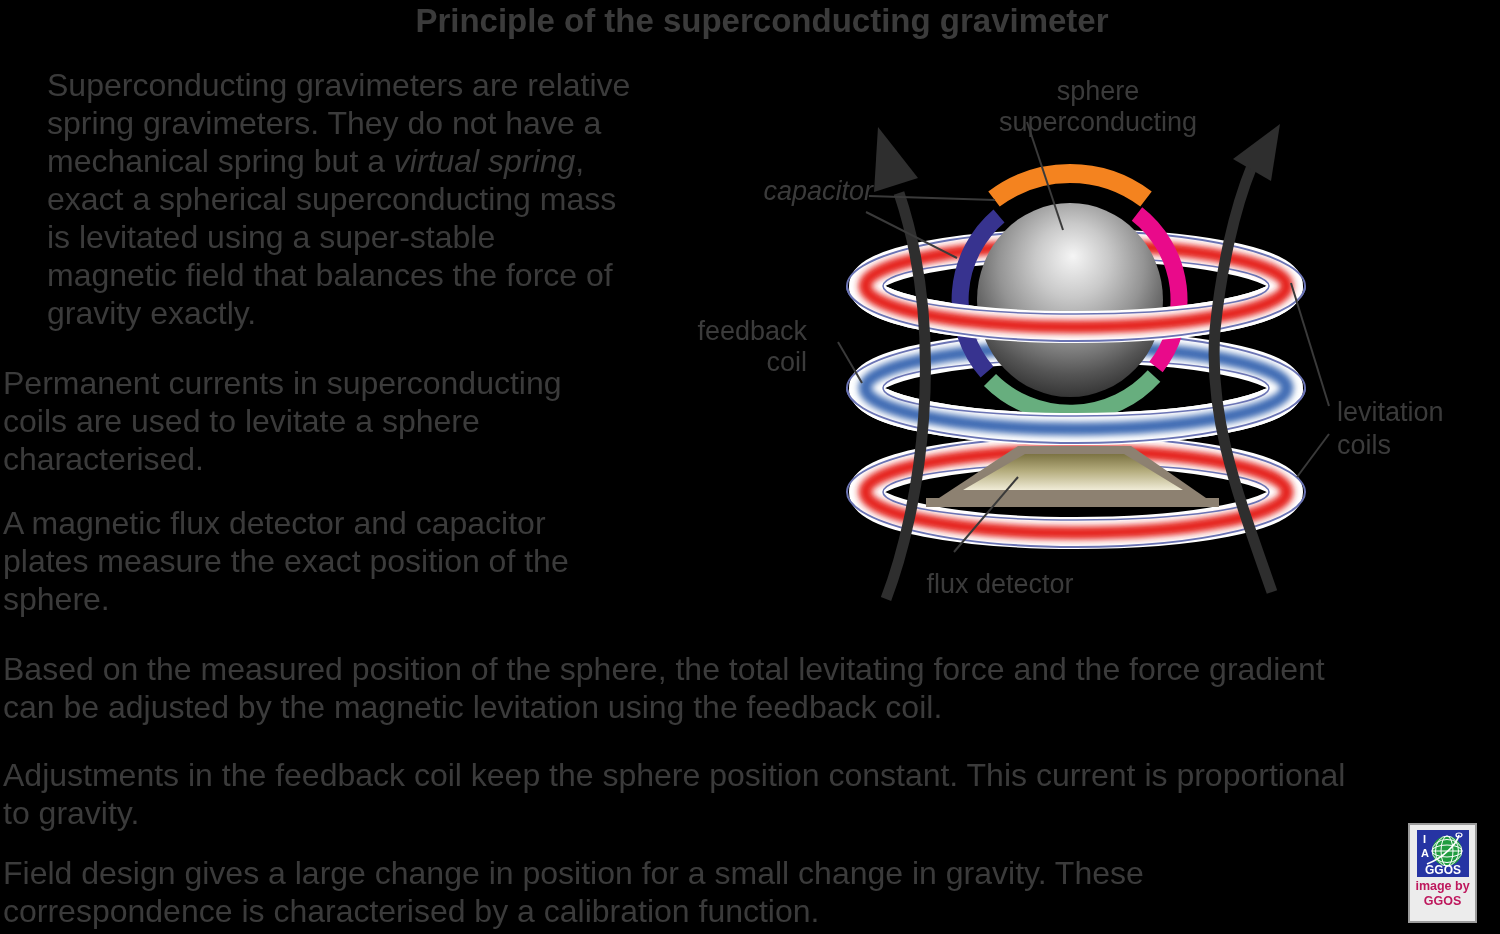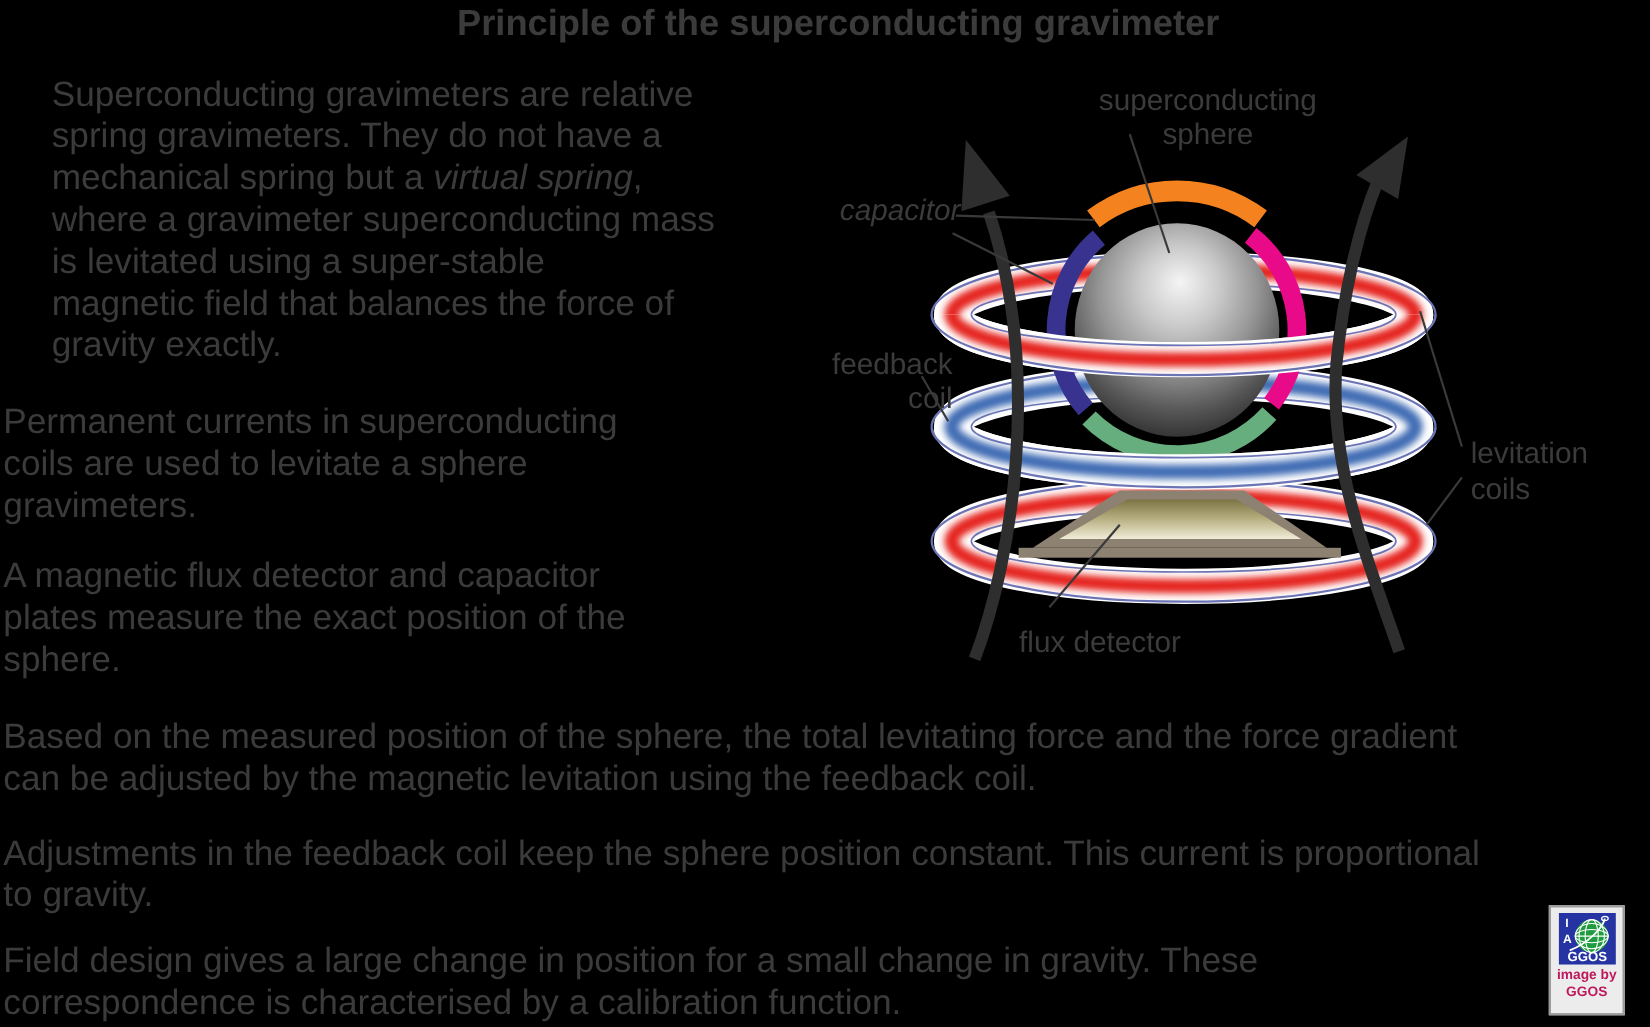--- a/index.html
+++ b/index.html
@@ -14,21 +14,21 @@
   .i{font-style:italic;}
   #p1{left:3px;top:66px;margin-left:44px;}
   #p2{left:3px;top:364px;}
   #p3{left:3px;top:504px;}
   #p4{left:3px;top:650px;}
   #p5{left:3px;top:756px;}
   #p6{left:3px;top:854px;}
   .dlabel{font-size:27px;line-height:31px;color:#3b3b3b;}
   #lbl-sphere{left:948px;top:76px;width:300px;text-align:center;}
   #lbl-capacitor{left:633px;top:176px;width:240px;text-align:right;font-style:italic;}
-  #lbl-feedback{left:666px;top:316px;width:200px;text-align:right;}
+  #lbl-feedback{left:607px;top:316px;width:200px;text-align:right;}
   #lbl-levitation{left:1337px;top:396px;width:200px;text-align:left;line-height:33px;}
   #lbl-flux{left:900px;top:553px;width:200px;text-align:center;margin-top:16px;}
   #badge{left:1408px;top:823px;width:69px;height:100px;background:#ececec;
          border:2px solid #9b9b9b;box-sizing:border-box;text-align:center;}
   #badge .cap{font-size:12.5px;font-weight:bold;line-height:15px;color:#be185d;}
   #badge svg{display:block;margin:5px auto 2px auto;}
 </style>
 </head>
 <body>
 
@@ -119,30 +119,30 @@
       <line x1="954" y1="552" x2="1018" y2="477"></line>
     </g>
   </svg>
 
   <div id="title" class="abs">Principle of the superconducting gravimeter</div>
 
   <div id="p1" class="abs para">
     <div class="line">Superconducting gravimeters are relative</div>
     <div class="line">spring gravimeters. They do not have a</div>
     <div class="line"><span>mechanical spring but a </span><span class="i">virtual spring</span><span>,</span></div>
-    <div class="line">where a gravimeter superconducting mass</div>
+    <div class="line">exact a spherical superconducting mass</div>
     <div class="line">is levitated using a super-stable</div>
     <div class="line">magnetic field that balances the force of</div>
     <div class="line">gravity exactly.</div>
   </div>
 
   <div id="p2" class="abs para">
     <div class="line">Permanent currents in superconducting</div>
     <div class="line">coils are used to levitate a sphere</div>
-    <div class="line">gravimeters.</div>
+    <div class="line">characterised.</div>
   </div>
 
   <div id="p3" class="abs para">
     <div class="line">A magnetic flux detector and capacitor</div>
     <div class="line">plates measure the exact position of the</div>
     <div class="line">sphere.</div>
   </div>
 
   <div id="p4" class="abs para">
     <div class="line">Based on the measured position of the sphere, the total levitating force and the force gradient</div>
@@ -153,22 +153,22 @@
     <div class="line">Adjustments in the feedback coil keep the sphere position constant. This current is proportional</div>
     <div class="line">to gravity.</div>
   </div>
 
   <div id="p6" class="abs para">
     <div class="line">Field design gives a large change in position for a small change in gravity. These</div>
     <div class="line">correspondence is characterised by a calibration function.</div>
   </div>
 
   <div id="lbl-sphere" class="abs dlabel">
+    <div>sphere</div>
     <div>superconducting</div>
-    <div>sphere</div>
   </div>
   <div id="lbl-capacitor" class="abs dlabel">
     <div>capacitor</div>
   </div>
   <div id="lbl-feedback" class="abs dlabel">
     <div>feedback</div>
     <div>coil</div>
   </div>
   <div id="lbl-levitation" class="abs dlabel">
     <div>levitation</div>

